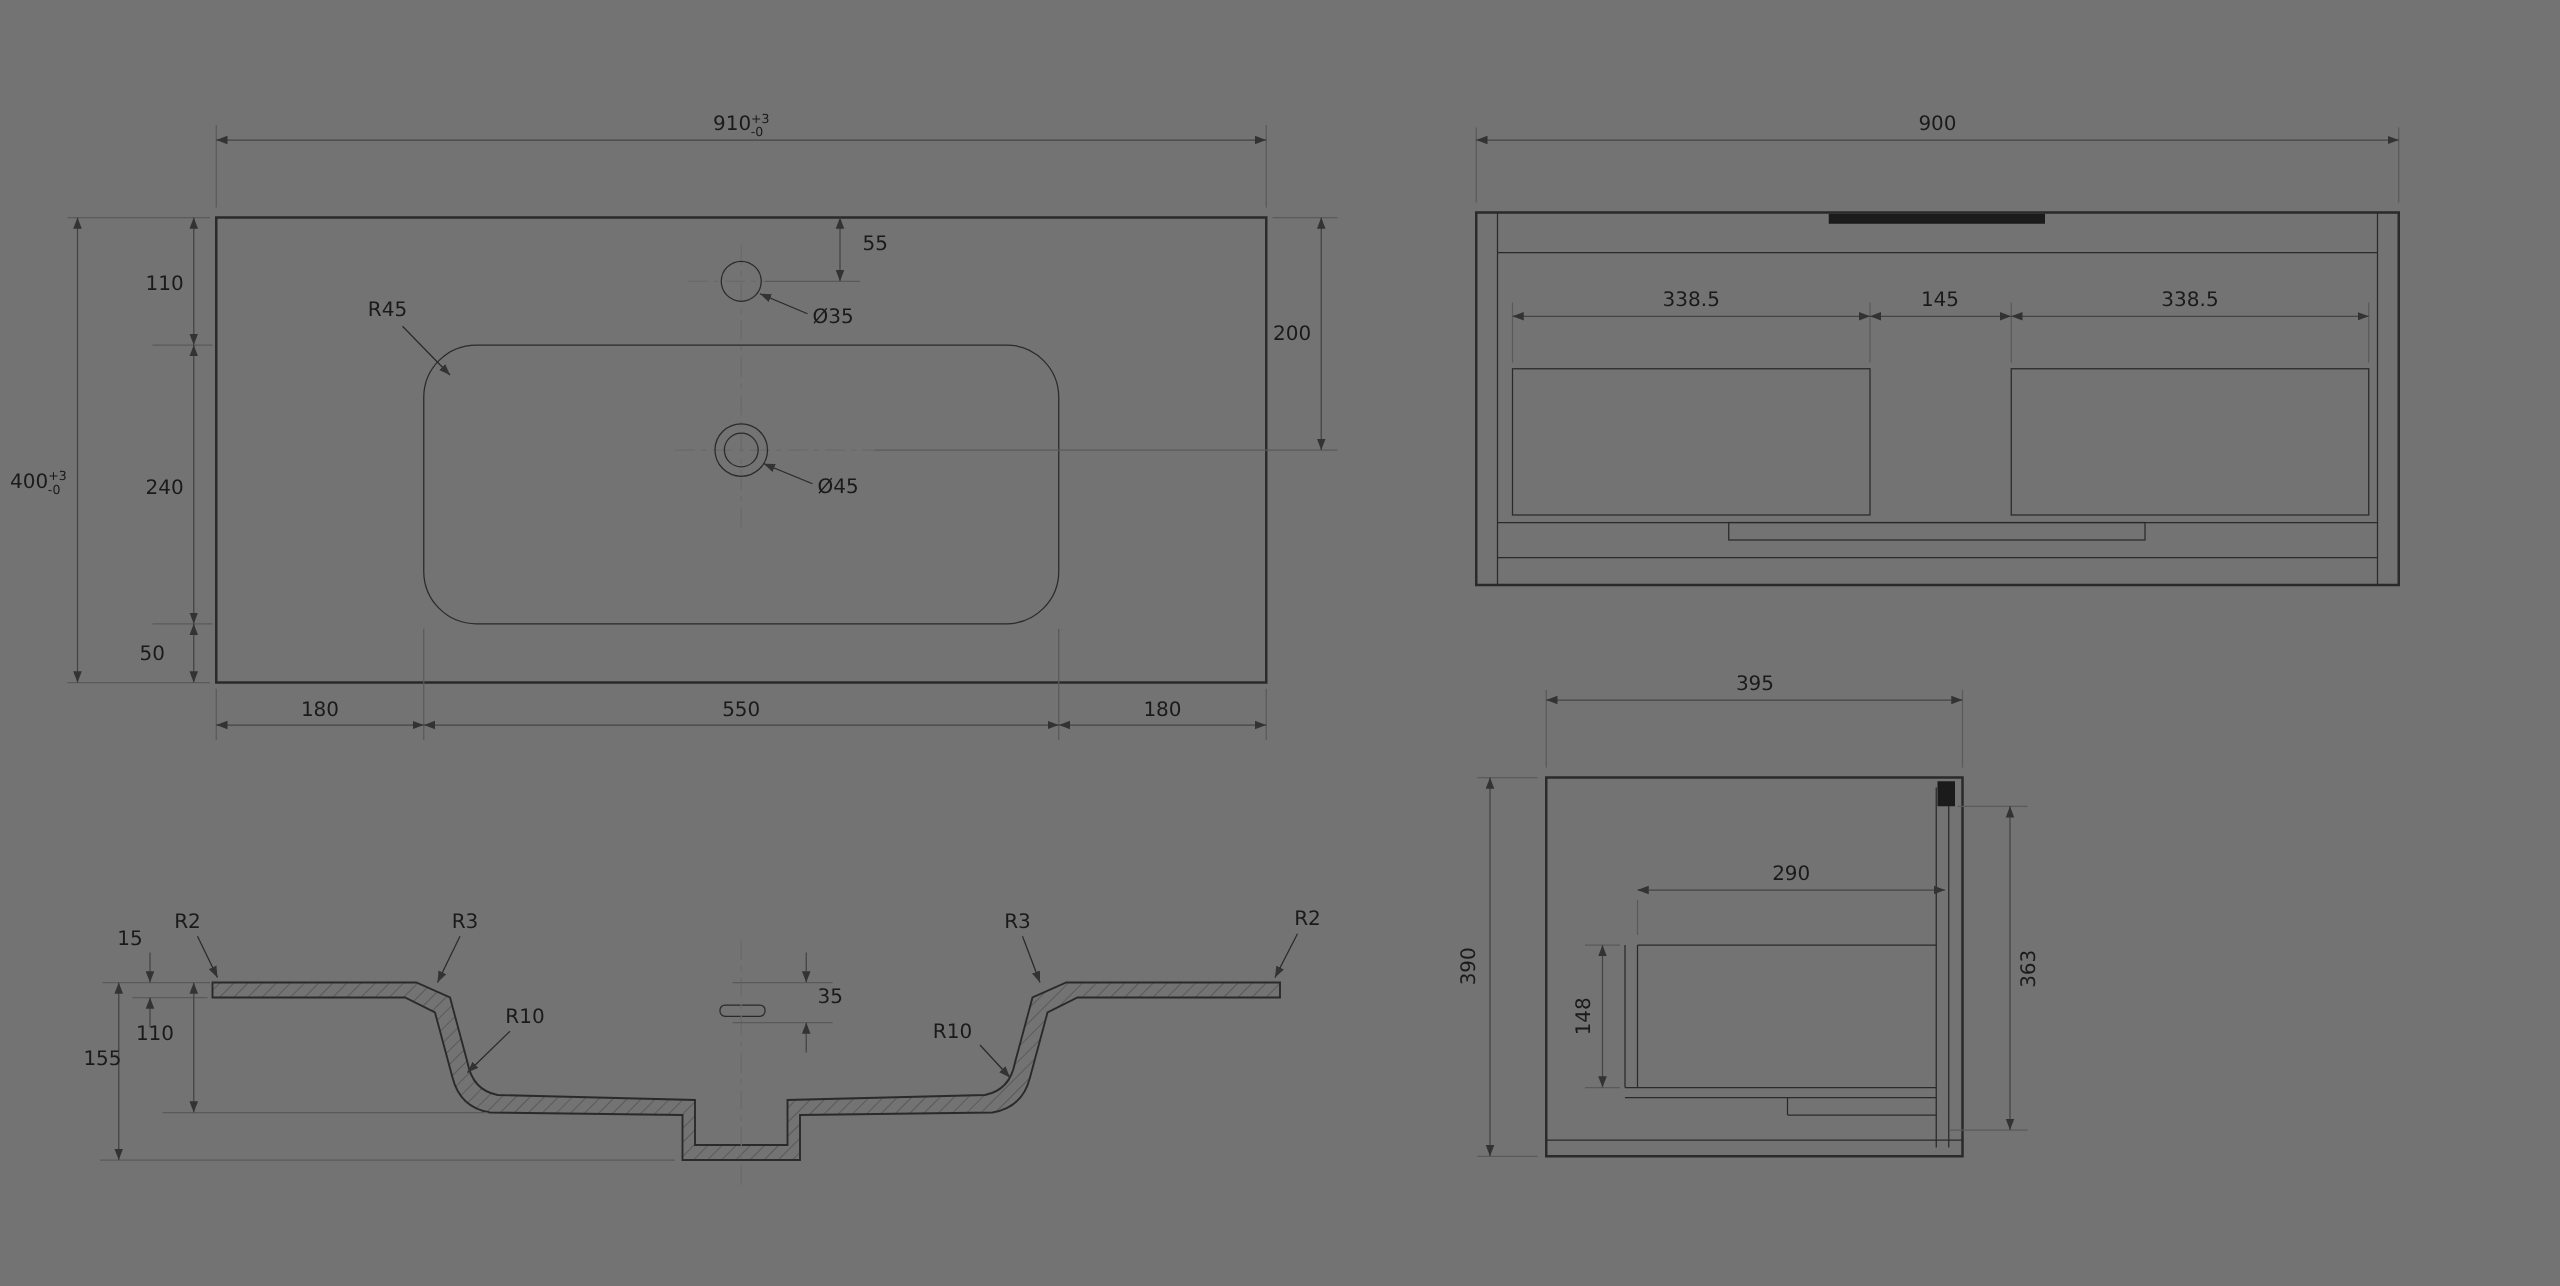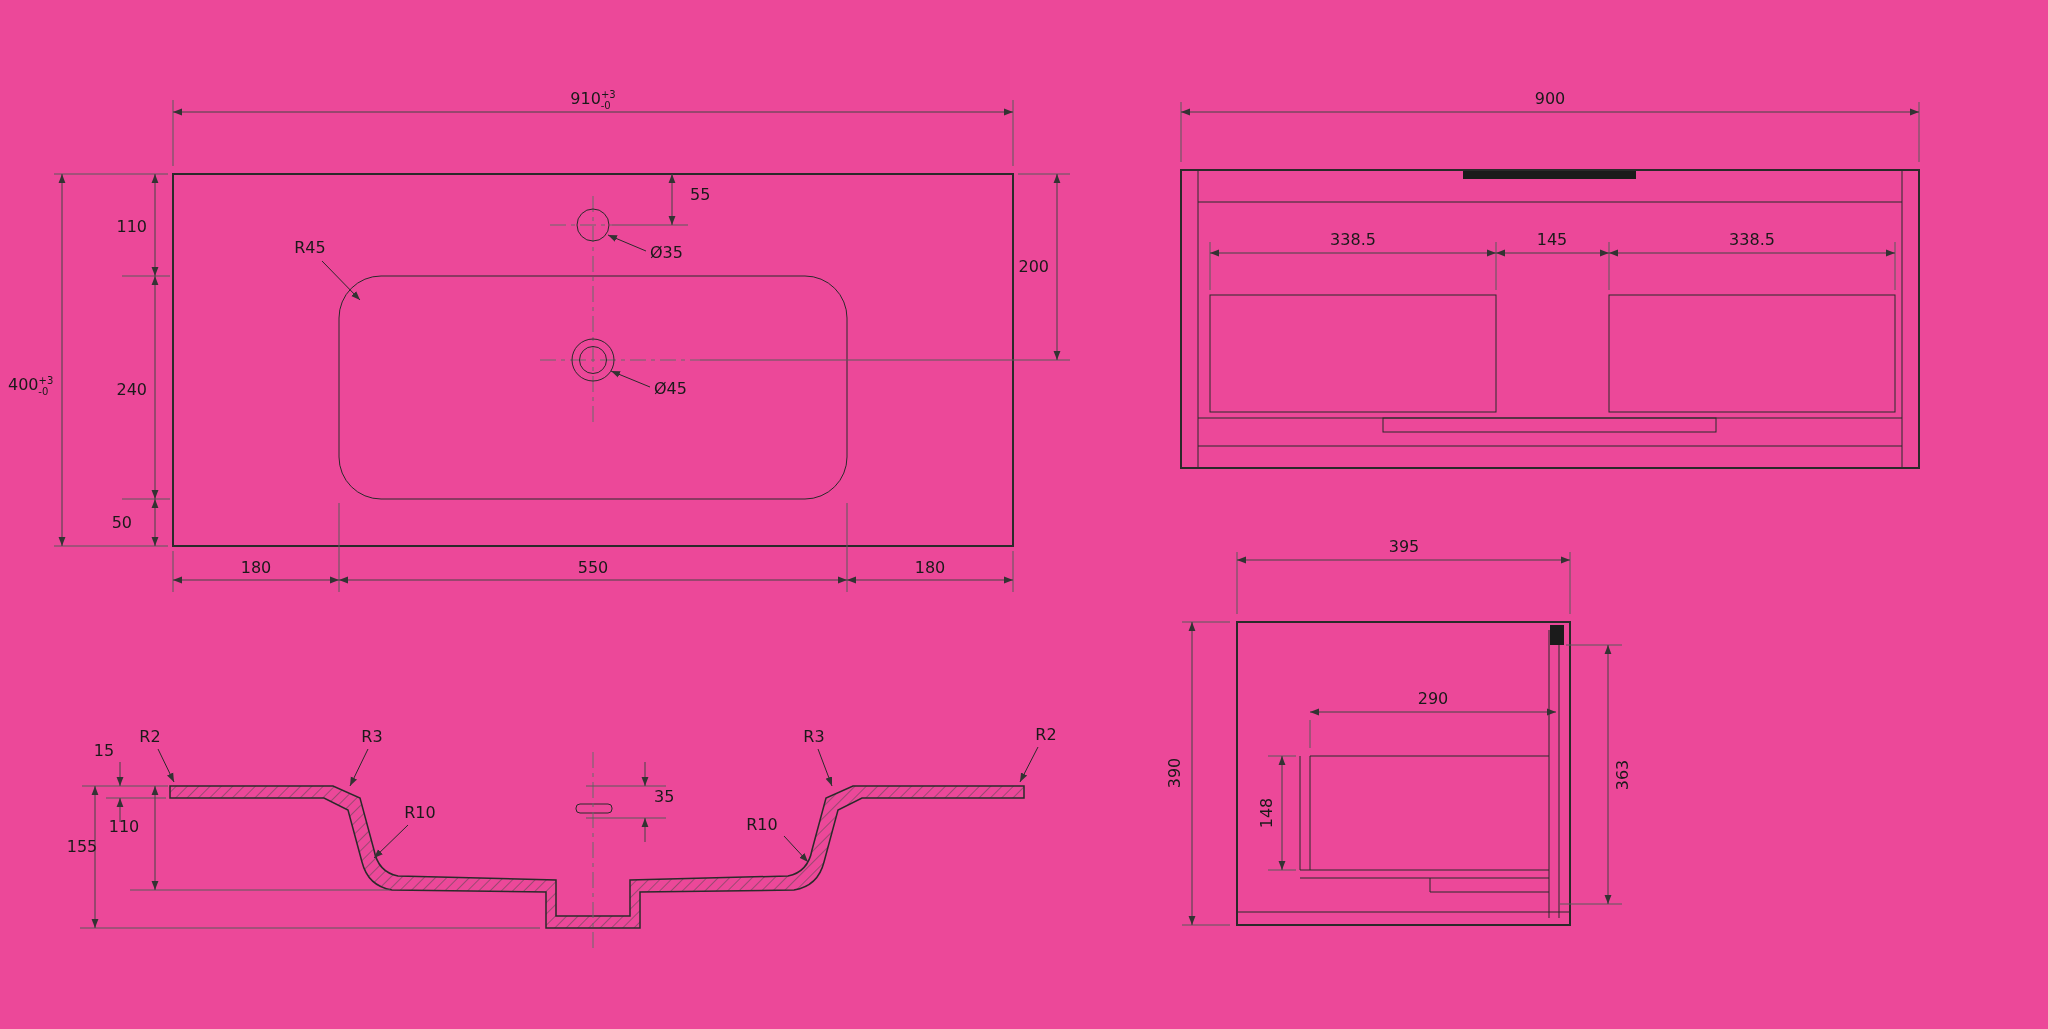--- a/index.html
+++ b/index.html
@@ -1,16 +1,16 @@
 <!DOCTYPE html>
 <html><head>
 <meta charset="utf-8">
 <style>
   html,body { margin:0; padding:0; background:#fff; }
-  .stage { position:relative; width:2048px; height:1029px; background:#ec4899;
+  .stage { position:relative; width:2048px; height:1029px; background:#737373;
            font-family:"DejaVu Sans", sans-serif;text-align:right; }
   svg { display:block; }
   .ol  { stroke:#2a2a2a; stroke-width:2;   fill:none; }
   .tl  { stroke:#2a2a2a; stroke-width:1;   fill:none; }
   .ext { stroke:#5a5a5a; stroke-width:1;   fill:none; }
   .dml { stroke:#444;    stroke-width:1;   fill:none;
          marker-start:url(#arr); marker-end:url(#arr); }
   .dme { stroke:#444;    stroke-width:1;   fill:none; marker-end:url(#arr); }
   .ldr { stroke:#2a2a2a; stroke-width:1;   fill:none; marker-end:url(#arr); }
   .cl  { stroke:#6a6a6a; stroke-width:1;   fill:none; stroke-dasharray:16 5 4 5; }

